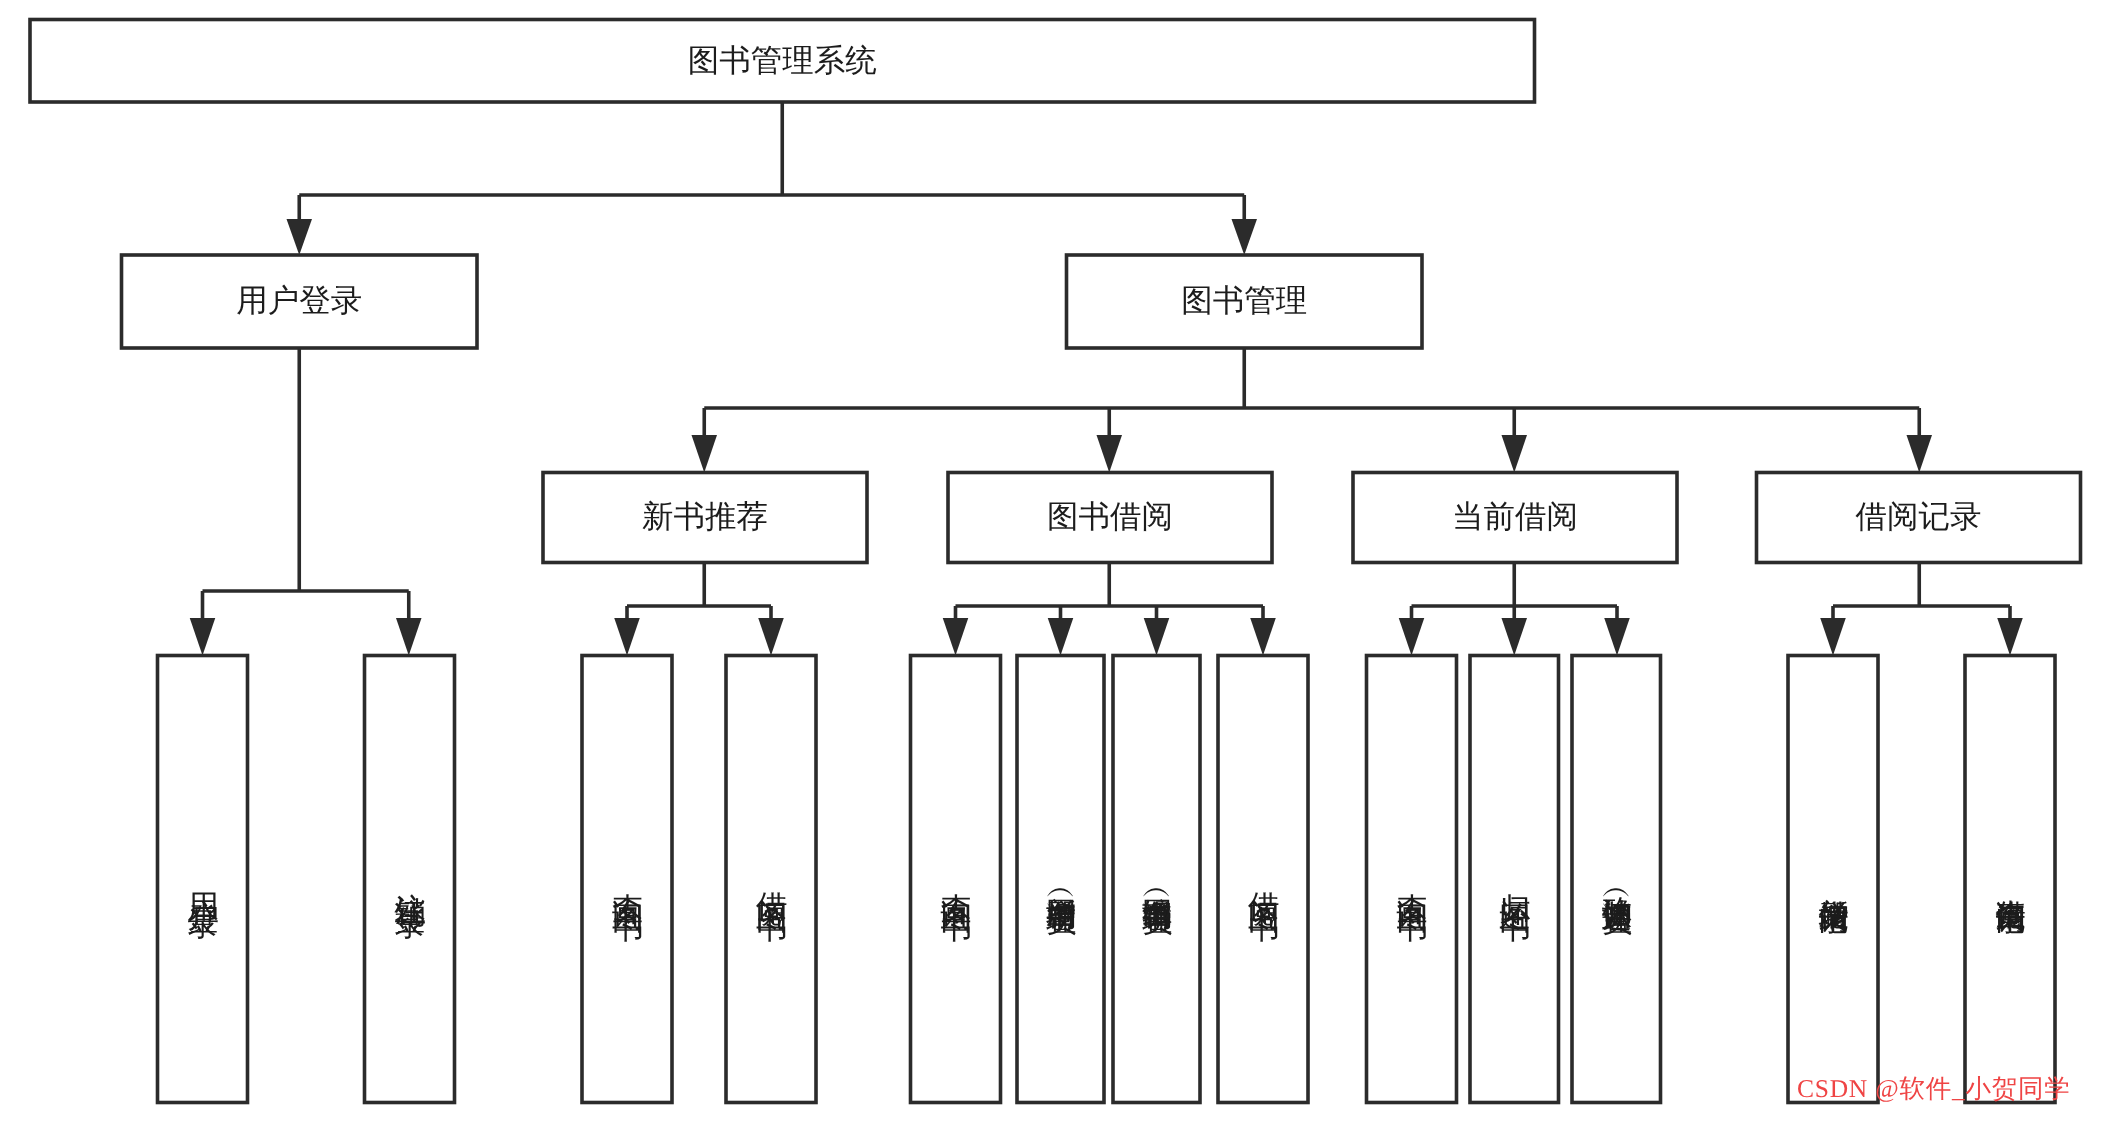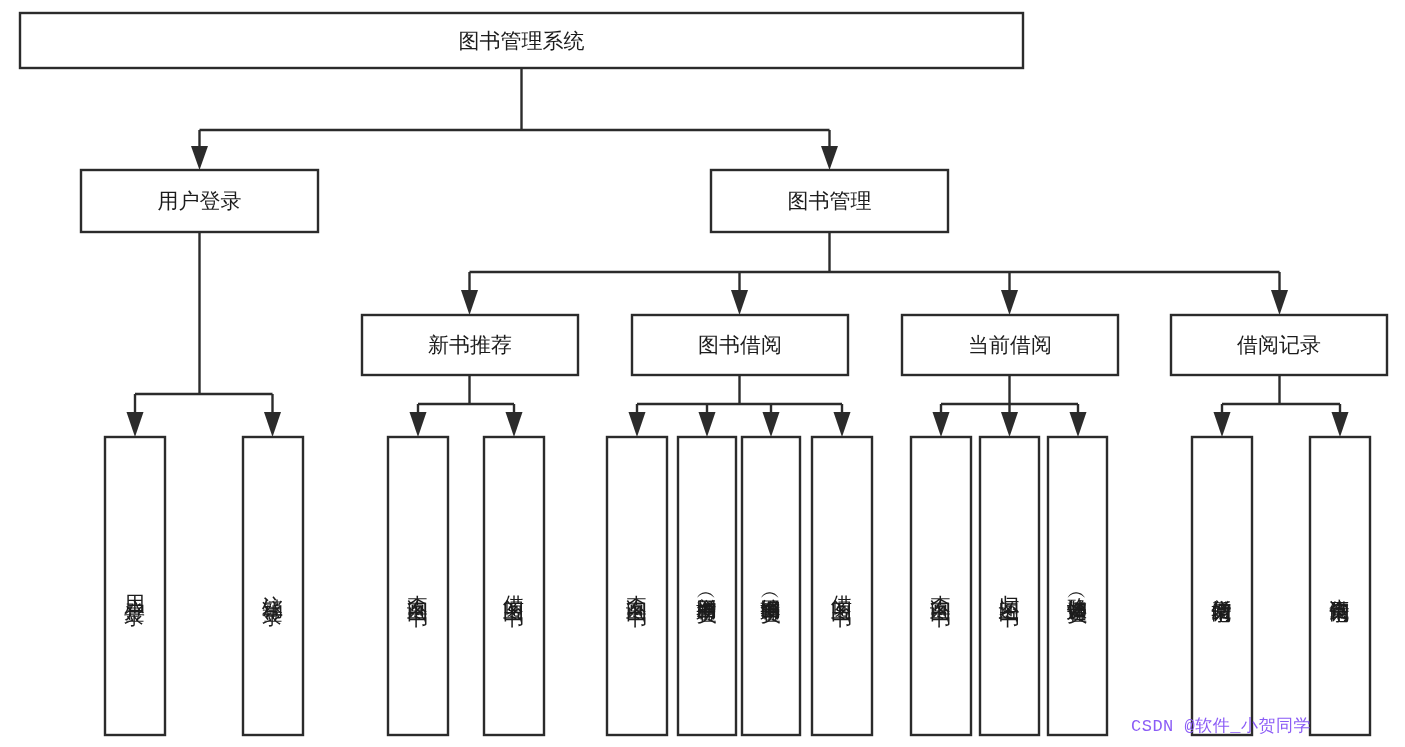--- a/index.html
+++ b/index.html
@@ -62,25 +62,25 @@
     letter-spacing: 4px;
     white-space: nowrap;
     pointer-events: none;
   }
   .leaf-label.tight {
     letter-spacing: 1px;
     font-size: 20px;
   }
   .watermark {
     position: absolute;
-    font-family: Liberation Mono, monospace;
+    font-family: Liberation Serif, serif;
     font-size: 17px;
-    color: #8b5cf6;
+    color: #ef4444;
     white-space: nowrap;
-    left: 1131px;
+    left: 1198px;
     top: 714px;
     letter-spacing: 0.5px;
   }
 </style>
 </head>
 <body>
 
 <div id="diagram-root">
 
   <svg class="diagram" viewBox="0 0 1405 747">

